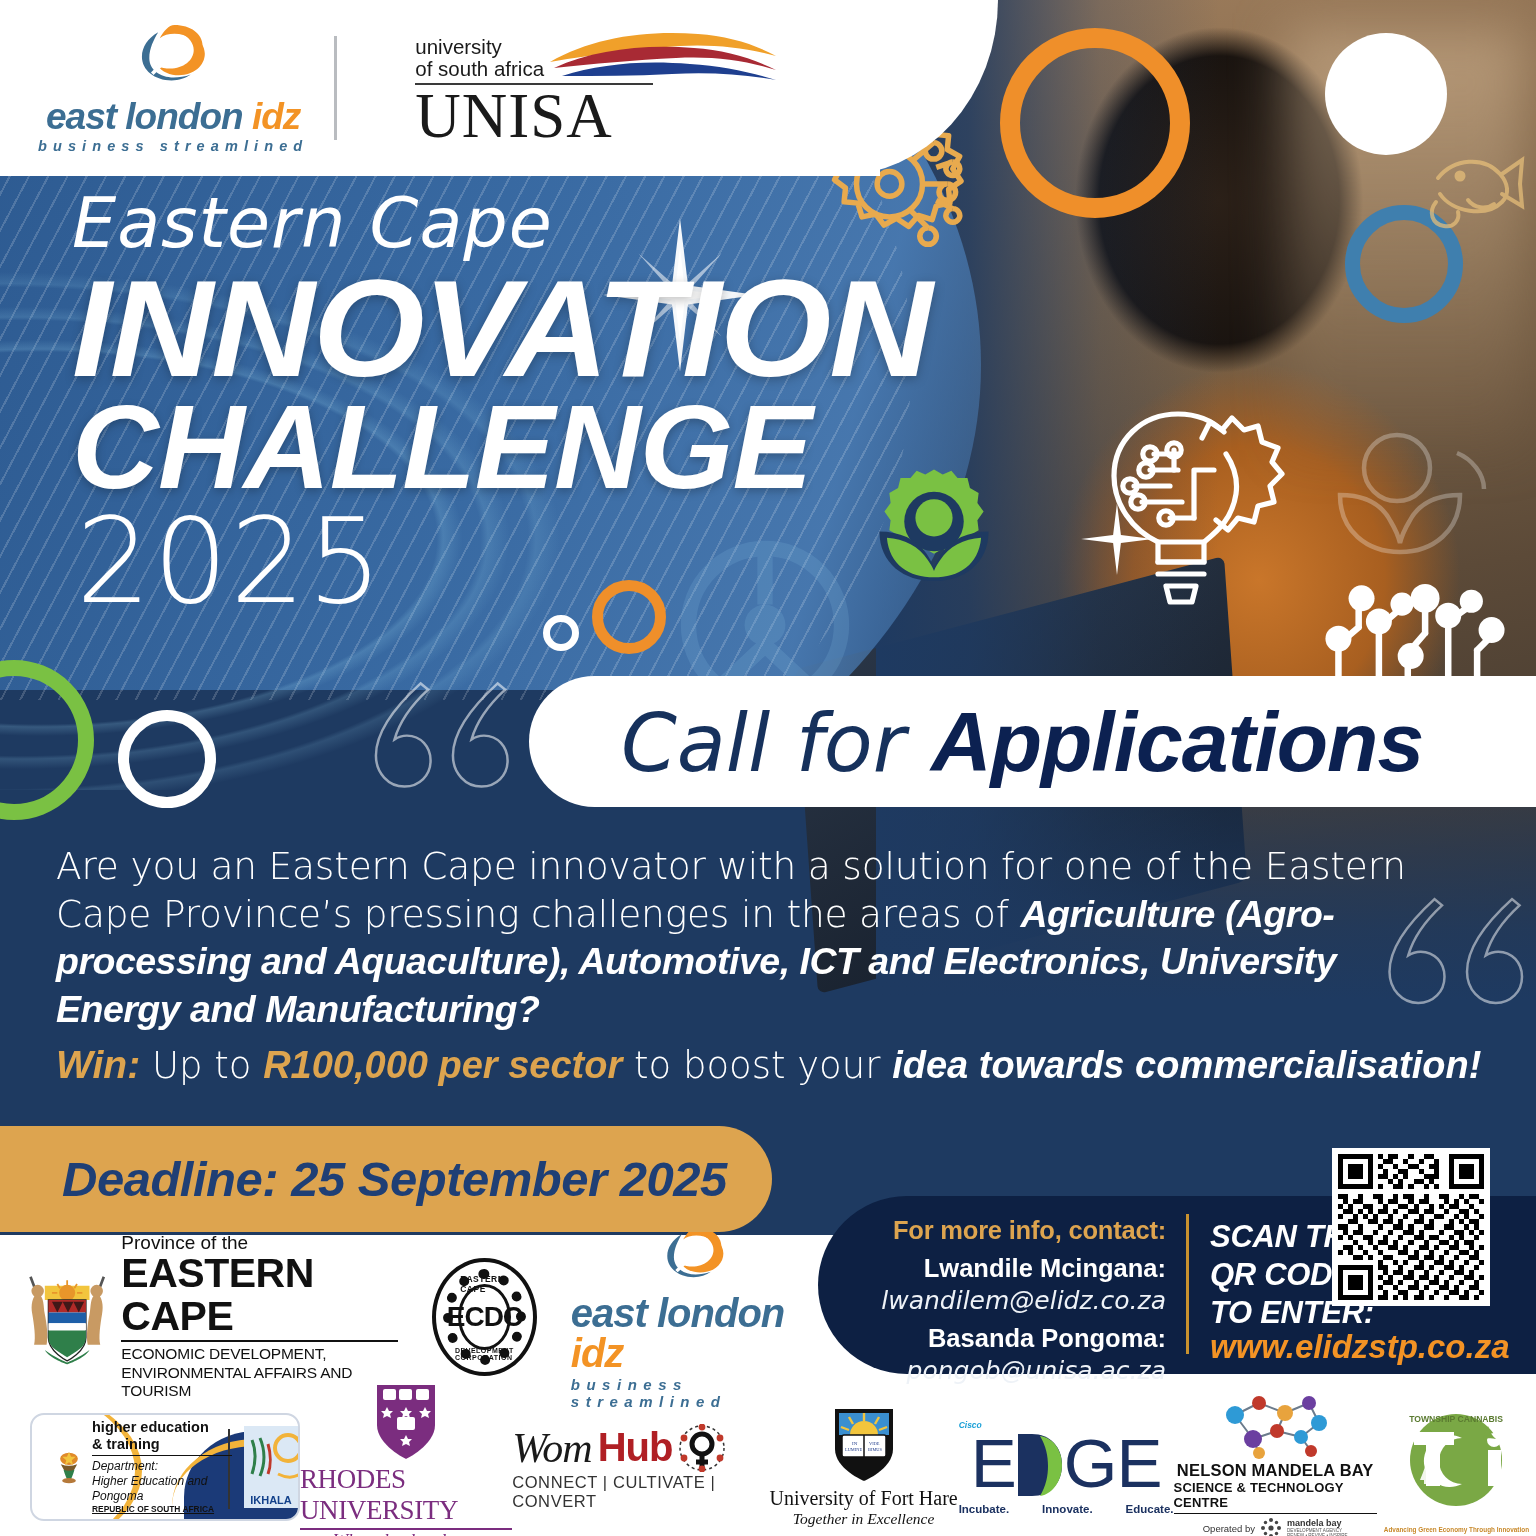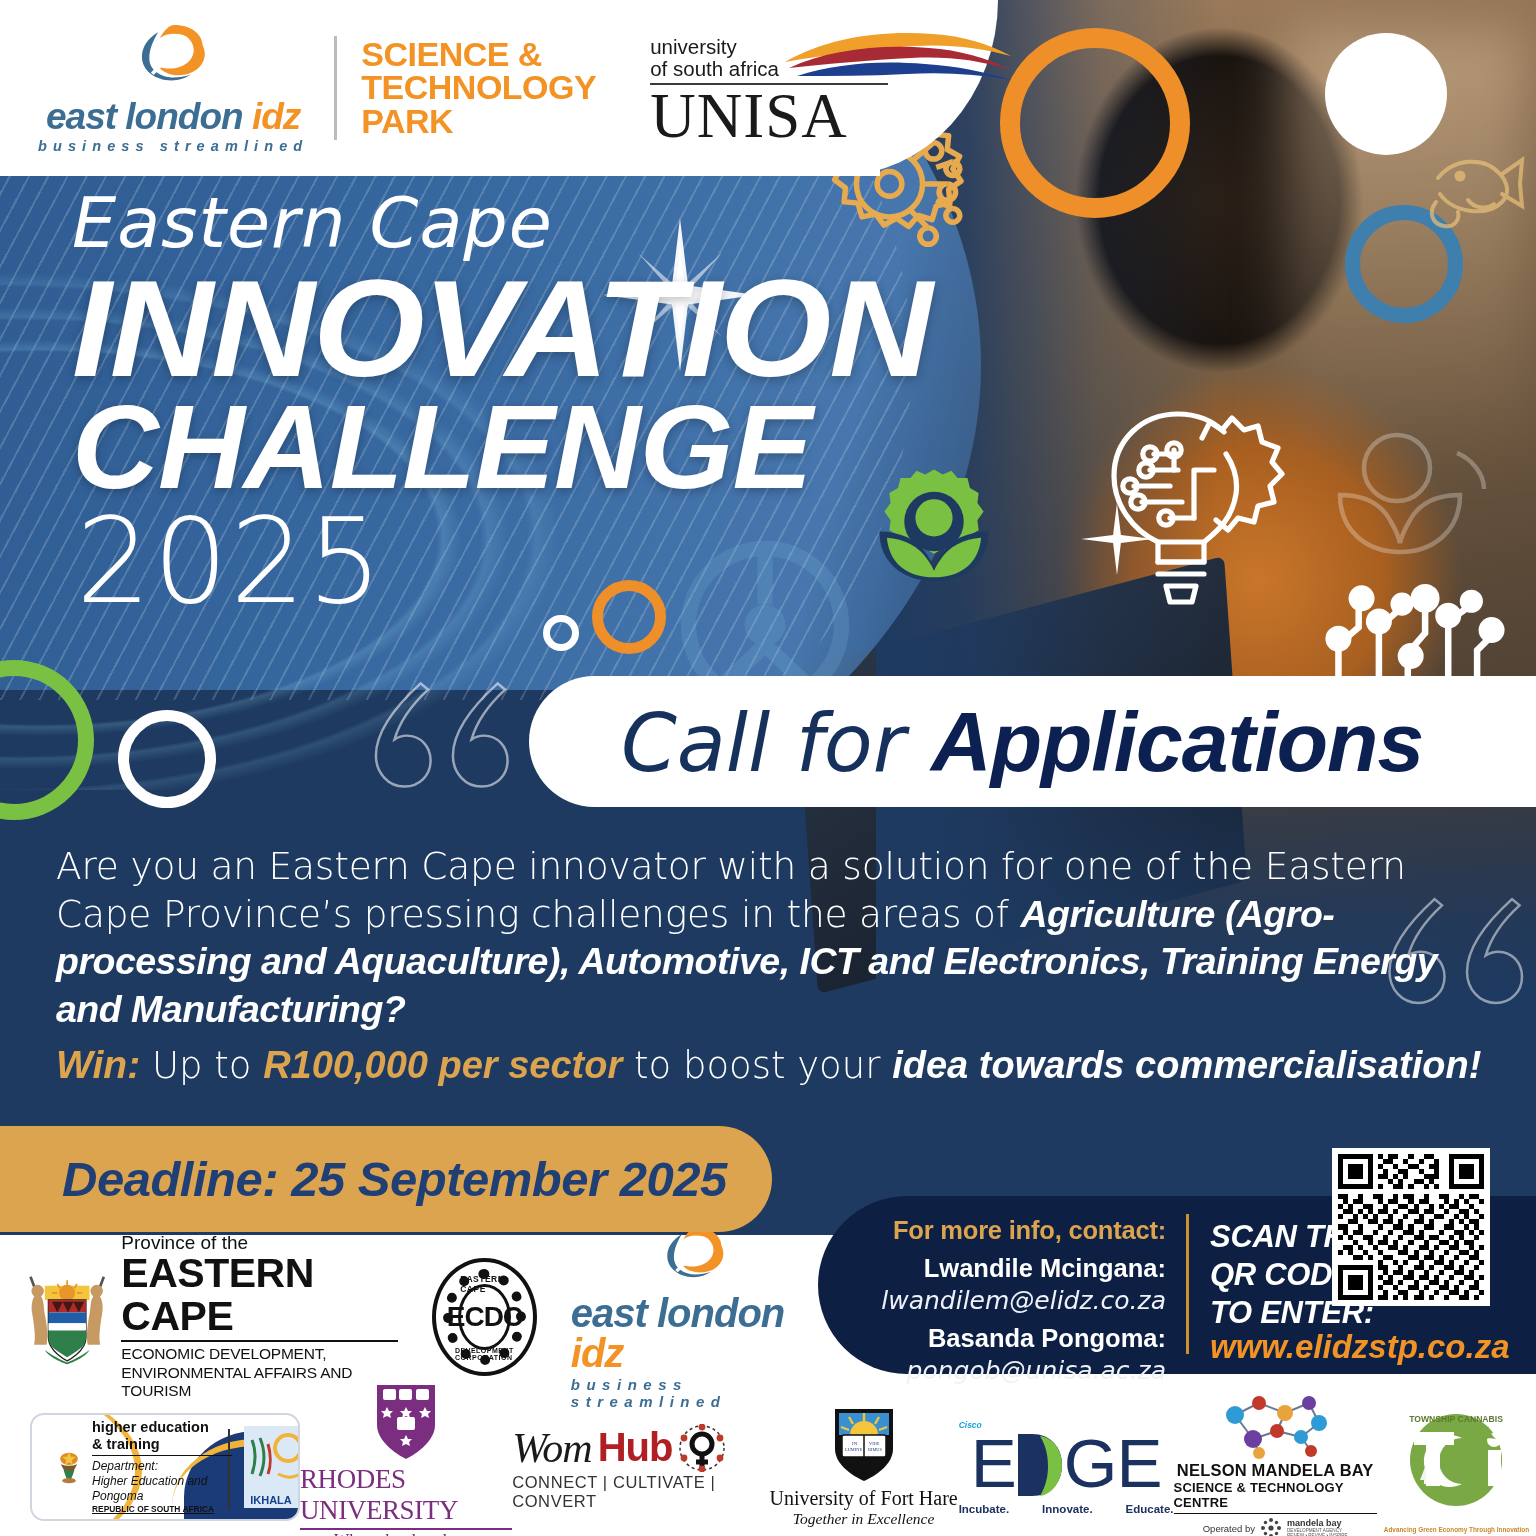--- a/index.html
+++ b/index.html
@@ -470,21 +470,21 @@
   </div>
 
   <div class="cfa-pill">
     <div class="cfa-text">
       <span class="cfa-light">Call for </span><span class="cfa-bold">Applications</span>
     </div>
   </div>
 
   <div class="body-zone">
     <div class="body-copy">
-      <span>Are you an Eastern Cape innovator with a solution for one of the Eastern Cape Province’s pressing challenges in the areas of </span><b>Agriculture (Agro-processing and Aquaculture), Automotive, ICT and Electronics, Training Energy and Manufacturing?</b>
+      <span>Are you an Eastern Cape innovator with a solution for one of the Eastern Cape Province’s pressing challenges in the areas of </span><b>Agriculture (Agro-processing and Aquaculture), Automotive, ICT and Electronics, University Energy and Manufacturing?</b>
     </div>
     <div class="win-line">
       <span class="win-label">Win:</span>
       <span>Up to </span><span class="win-amount">R100,000 per sector</span><span> to boost your </span><span class="win-tail">idea towards commercialisation!</span>
     </div>
   </div>
 
   <div class="strip"></div>
 
   <div class="footer"></div>
@@ -756,25 +756,20 @@
           <path d="M30 14c-14 8-22 20-22 33 0 18 17 32 40 32 10 0 19-3 26-8-8 3-16 4-23 4-19 0-33-11-33-26 0-13 6-25 12-35z" fill="#3c6e93"></path>
           <path d="M62 16c10 5 16 13 16 22 0 14-14 25-32 25-6 0-12-1-17-4 6 8 17 13 29 13 20 0 35-13 35-29 0-14-13-26-31-27z" fill="#f39325"></path>
           <path d="M22 70 L70 22" stroke="#ffffff" stroke-width="5" fill="none"></path>
         </svg>
         <div class="eli-word"><span>east london</span> <span class="idz">idz</span></div>
         <div class="eli-sub">business streamlined</div>
       </div>
 
       <div class="vbar"></div>
 
-      <div class="stp-text">
-        <div>SCIENCE &amp;</div>
-        <div>TECHNOLOGY</div>
-        <div>PARK</div>
-      </div>
 
       <div class="unisa">
         <div class="unisa-top">
           <div class="unisa-small">
             <div>university</div>
             <div>of south africa</div>
           </div>
           <svg width="230" height="52" viewBox="0 0 230 52">
             <path d="M2 34C44 10 96 2 150 6c30 2 56 10 78 22-30-8-62-12-96-10C98 20 48 26 2 34z" fill="#f0a02a"></path>
             <path d="M6 40C46 22 94 16 146 20c30 2 58 10 82 22-32-10-64-14-100-12C88 32 44 36 6 40z" fill="#a82a34"></path>

